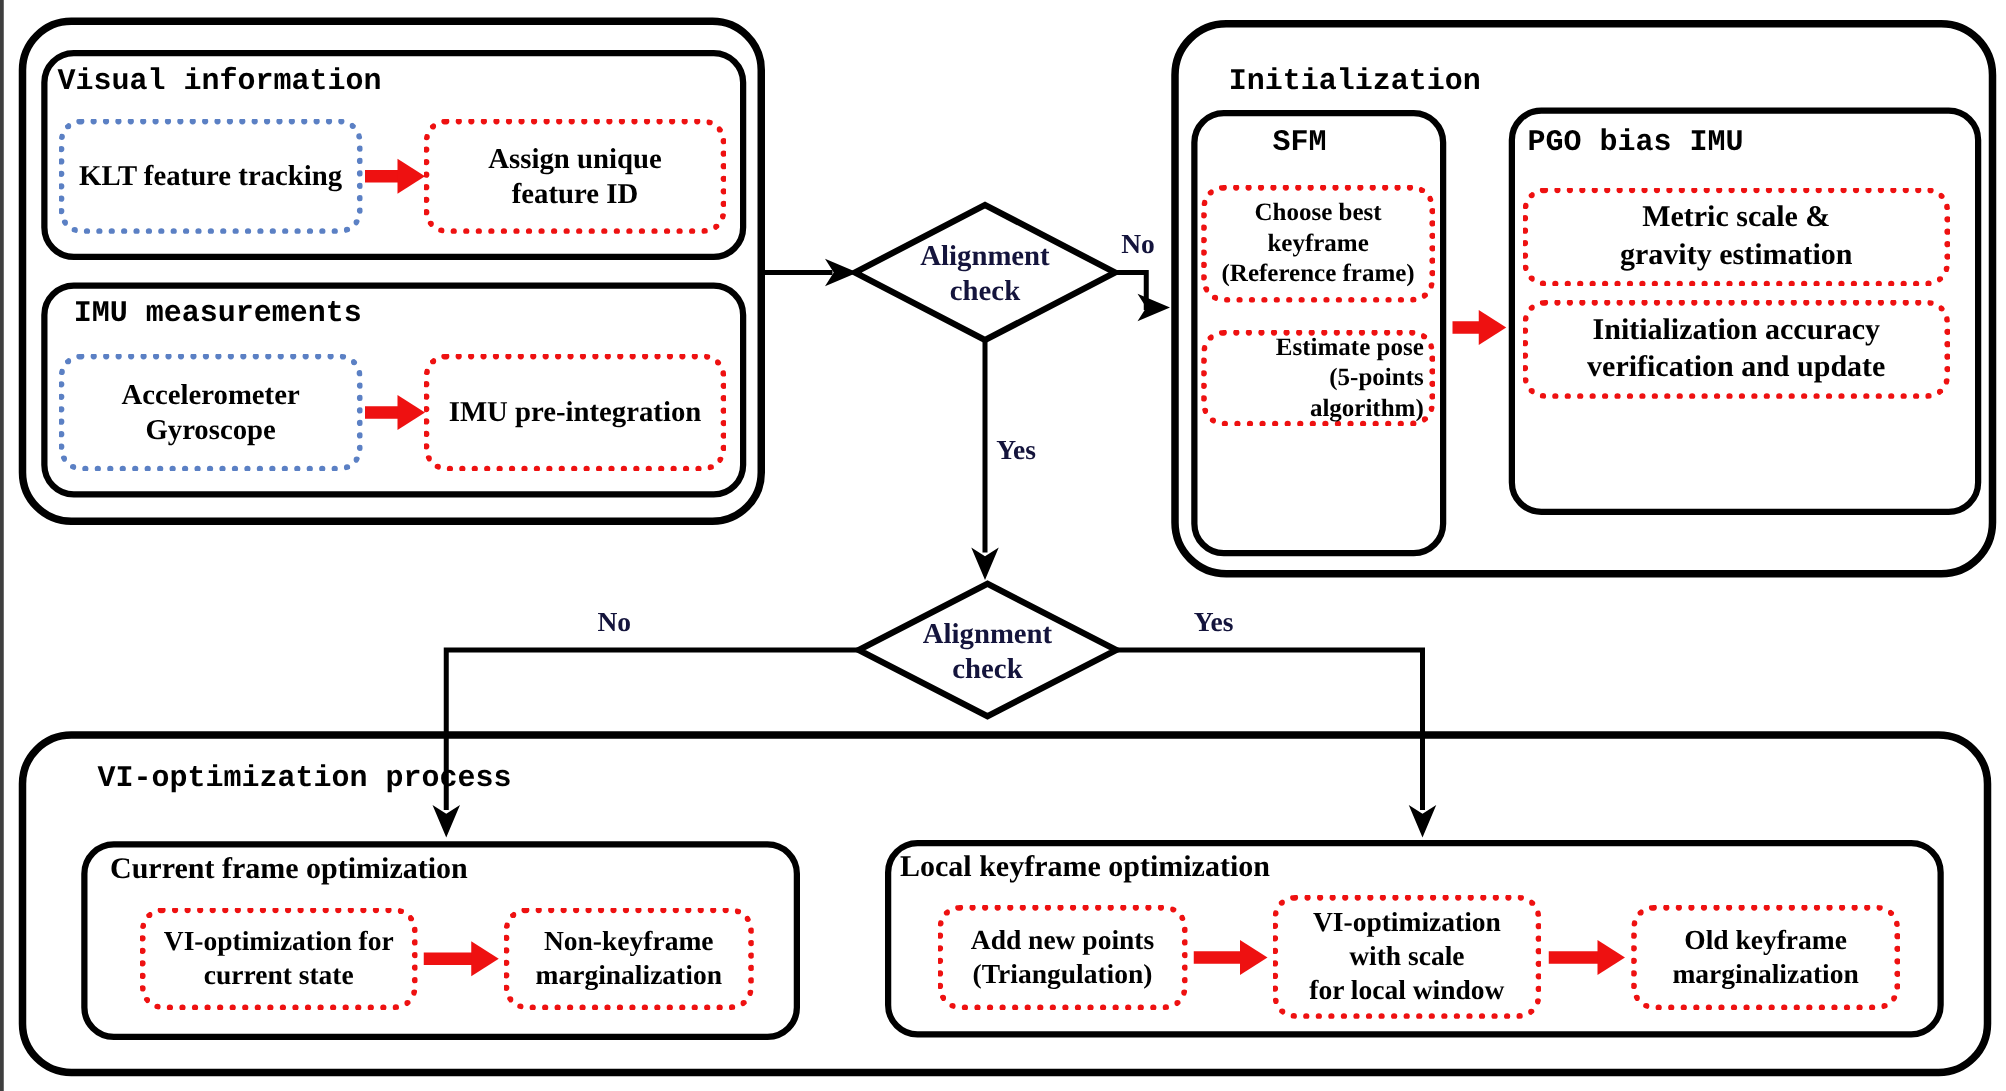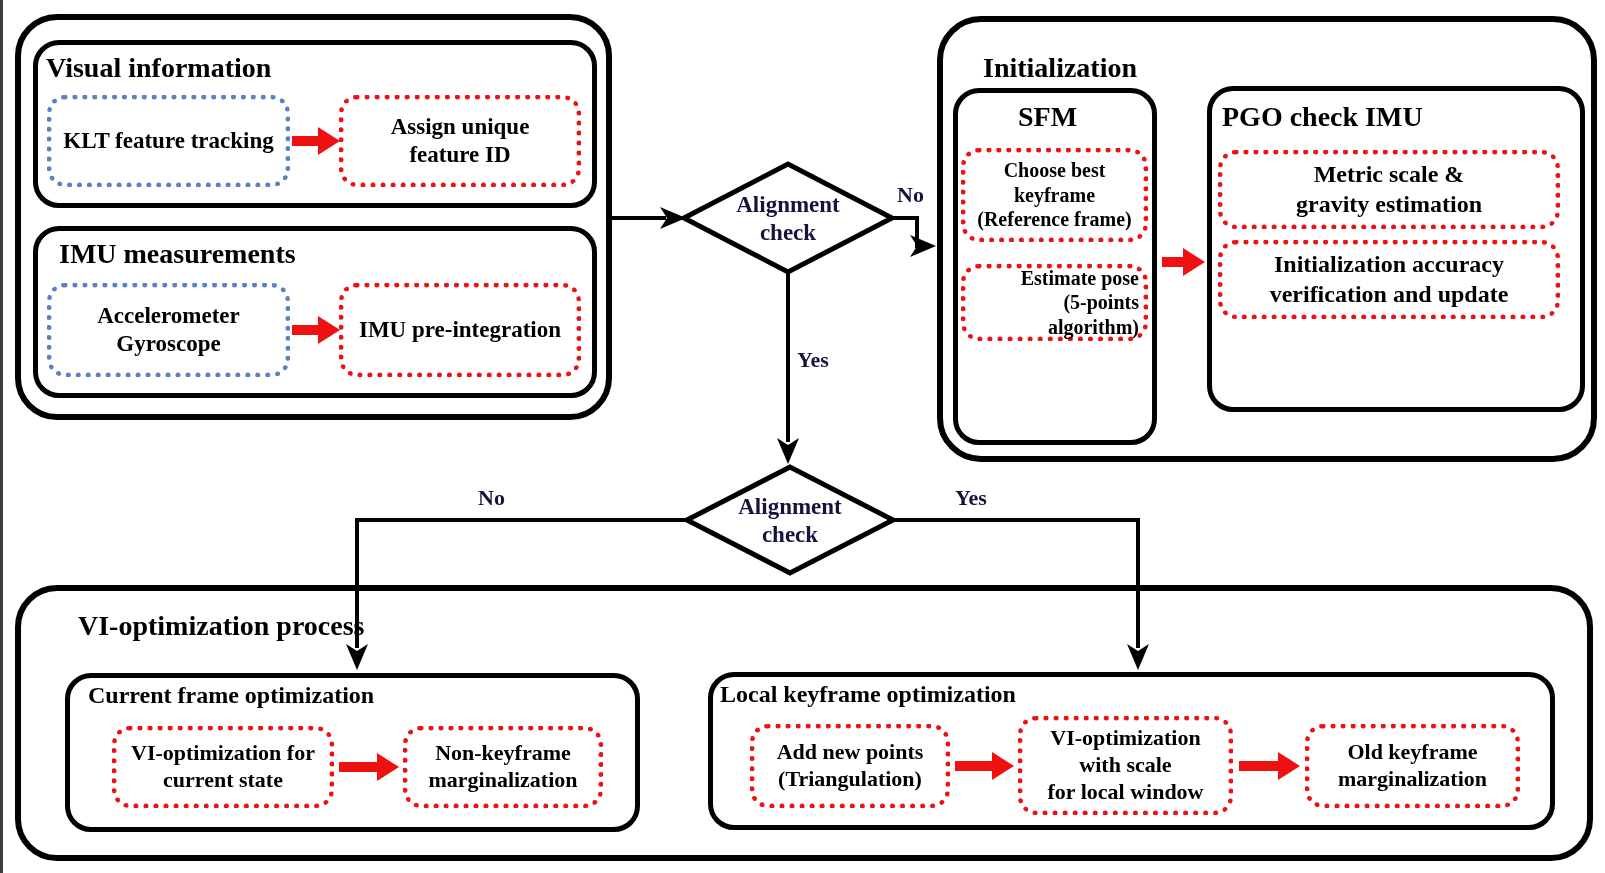--- a/index.html
+++ b/index.html
@@ -2,21 +2,21 @@
 <html><head>
 <meta charset="utf-8">
 <style>
   html,body{margin:0;padding:0;background:#fff;}
   #page{position:relative;width:1605px;height:873px;background:#fff;overflow:hidden;
         font-family:"Liberation Serif","DejaVu Serif",serif;font-weight:bold;color:#000;}
   .edge-strip{position:absolute;left:0;top:0;width:3px;height:873px;background:#3e3e3e;}
   .panel{position:absolute;border:6px solid #000;border-radius:44px;background:transparent;box-sizing:border-box;}
   .subpanel{position:absolute;border:5px solid #000;border-radius:26px;background:transparent;box-sizing:border-box;}
   .ptitle{position:absolute;white-space:nowrap;}
-  .t27{font-size:28px;} .t24{font-size:24px;}
+  .t27{font-size:24px;font-family:Liberation Mono, monospace;} .t24{font-size:24px;}
   .dbox{position:absolute;box-sizing:border-box;border-radius:18px;display:flex;align-items:center;justify-content:center;
         text-align:center;white-space:pre-line;line-height:1.22;padding:2px 4px;}
   .red{border:5px dotted #ee1111;}
   .blue{border:5px dotted #5b80c4;}
   .f23{font-size:23px;} .f22{font-size:22px;} .f20{font-size:20px;} .f24{font-size:24px;}
   .dlabel{position:absolute;z-index:6;text-align:center;white-space:pre-line;line-height:1.2;
           font-size:23px;color:#14143c;}
   .yn{position:absolute;z-index:6;font-size:22px;color:#14143c;white-space:nowrap;}
   #wires{position:absolute;left:0;top:0;width:1605px;height:873px;z-index:5;pointer-events:none;}
   .boxlayer{position:absolute;left:0;top:0;width:1605px;height:873px;z-index:2;}
@@ -47,21 +47,21 @@
     <div class="ptitle t27" style="left:957px;top:52px;margin-left:26px;">Initialization</div>
 
     <div class="subpanel" style="left:953px;top:88px;width:204px;height:357px;"></div>
     <div class="ptitle t27" style="left:1018px;top:101px;">SFM</div>
     <div class="dbox red f20" style="left:961px;top:148px;width:187px;height:94px;">Choose best keyframe
 (Reference frame)</div>
     <div class="dbox red f20" style="left:961px;top:264px;width:187px;height:77px;text-align:right;">Estimate pose
 (5-points algorithm)</div>
 
     <div class="subpanel" style="left:1207px;top:86px;width:378px;height:326px;"></div>
-    <div class="ptitle t27" style="left:1222px;top:101px;">PGO check IMU</div>
+    <div class="ptitle t27" style="left:1222px;top:101px;">PGO bias IMU</div>
     <div class="dbox red f24" style="left:1218px;top:150px;width:342px;height:79px;">Metric scale &amp;
 gravity estimation</div>
     <div class="dbox red f24" style="left:1218px;top:240px;width:342px;height:79px;">Initialization accuracy
 verification and update</div>
 
     <div class="panel" style="left:15px;top:585px;width:1578px;height:276px;border-radius:42px;"></div>
     <div class="ptitle t27" style="left:38px;top:610px;margin-left:40px;">VI-optimization process</div>
 
     <div class="subpanel" style="left:65px;top:673px;width:575px;height:159px;"></div>
     <div class="ptitle t24" style="left:88px;top:682px;">Current frame optimization</div>

